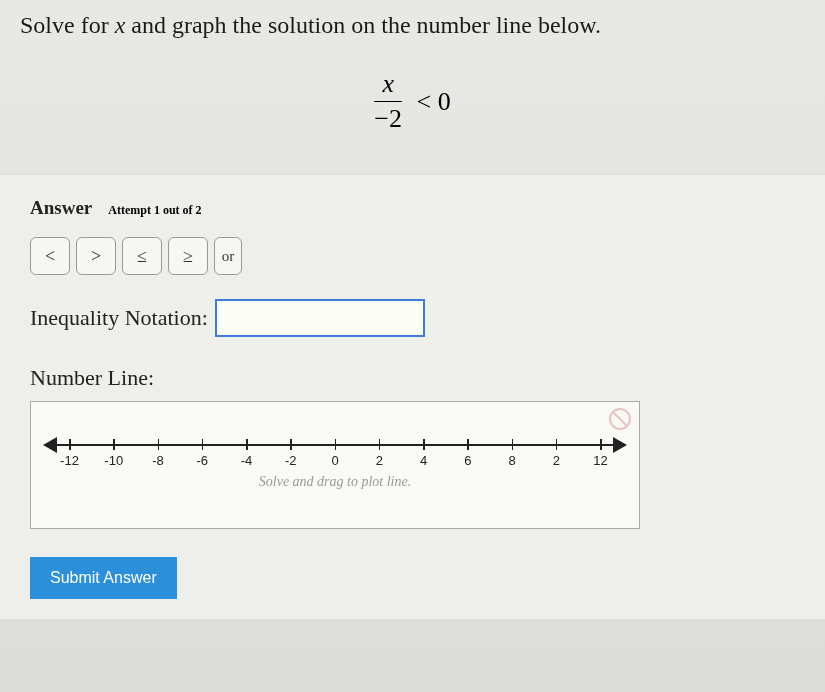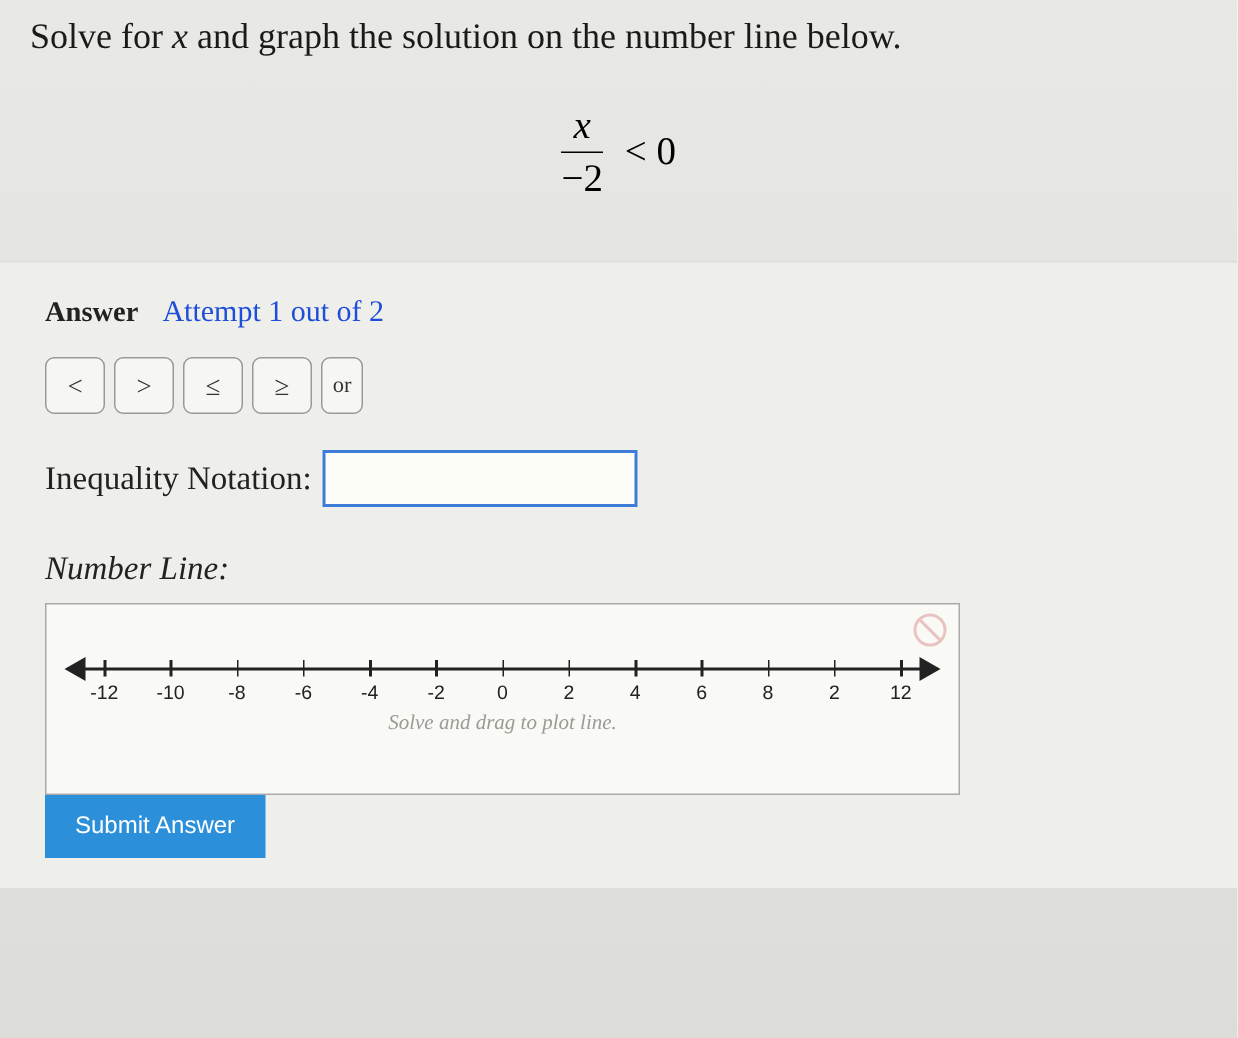--- a/index.html
+++ b/index.html
@@ -52,23 +52,24 @@
   .answer-header {
     margin-bottom: 18px;
   }
   .answer-label {
     font-weight: bold;
     font-size: 19px;
     color: #222;
     margin-top: 25px;
   }
   .attempt {
-    font-size: 20px;
-    color: #1d4ed8;
+    font-size: 12px;
+    color: #000000;
     margin-left: 12px;
+    font-weight: bold;
   }
   .op-buttons {
     display: flex;
     gap: 6px;
     margin-bottom: 24px;
   }
   .op-btn {
     width: 40px;
     height: 38px;
     border: 1px solid #999;
@@ -99,21 +100,20 @@
     border: 2px solid #3b7dd8;
     background: #fdfdf8;
     font-size: 18px;
     padding: 0 8px;
     outline: none;
   }
   .nl-label {
     font-size: 22px;
     color: #222;
     margin-bottom: 10px;
-    font-style: italic;
   }
   .nl-box {
     border: 1px solid #aaa;
     background: #f9f9f5;
     width: 610px;
     height: 128px;
     position: relative;
     padding-top: 22px;
   }
   .nl-cancel {
@@ -186,21 +186,21 @@
     white-space: nowrap;
   }
   .nl-hint {
     text-align: center;
     font-size: 14px;
     color: #9a9a96;
     font-style: italic;
     margin-top: 2px;
   }
   .submit-btn {
-    margin-top: 0;
+    margin-top: 28px;
     background: #2b8fd9;
     color: #fff;
     border: none;
     font-size: 16px;
     padding: 12px 20px;
     font-family: Arial, sans-serif;
     cursor: pointer;
   }
 </style>
 </head>

